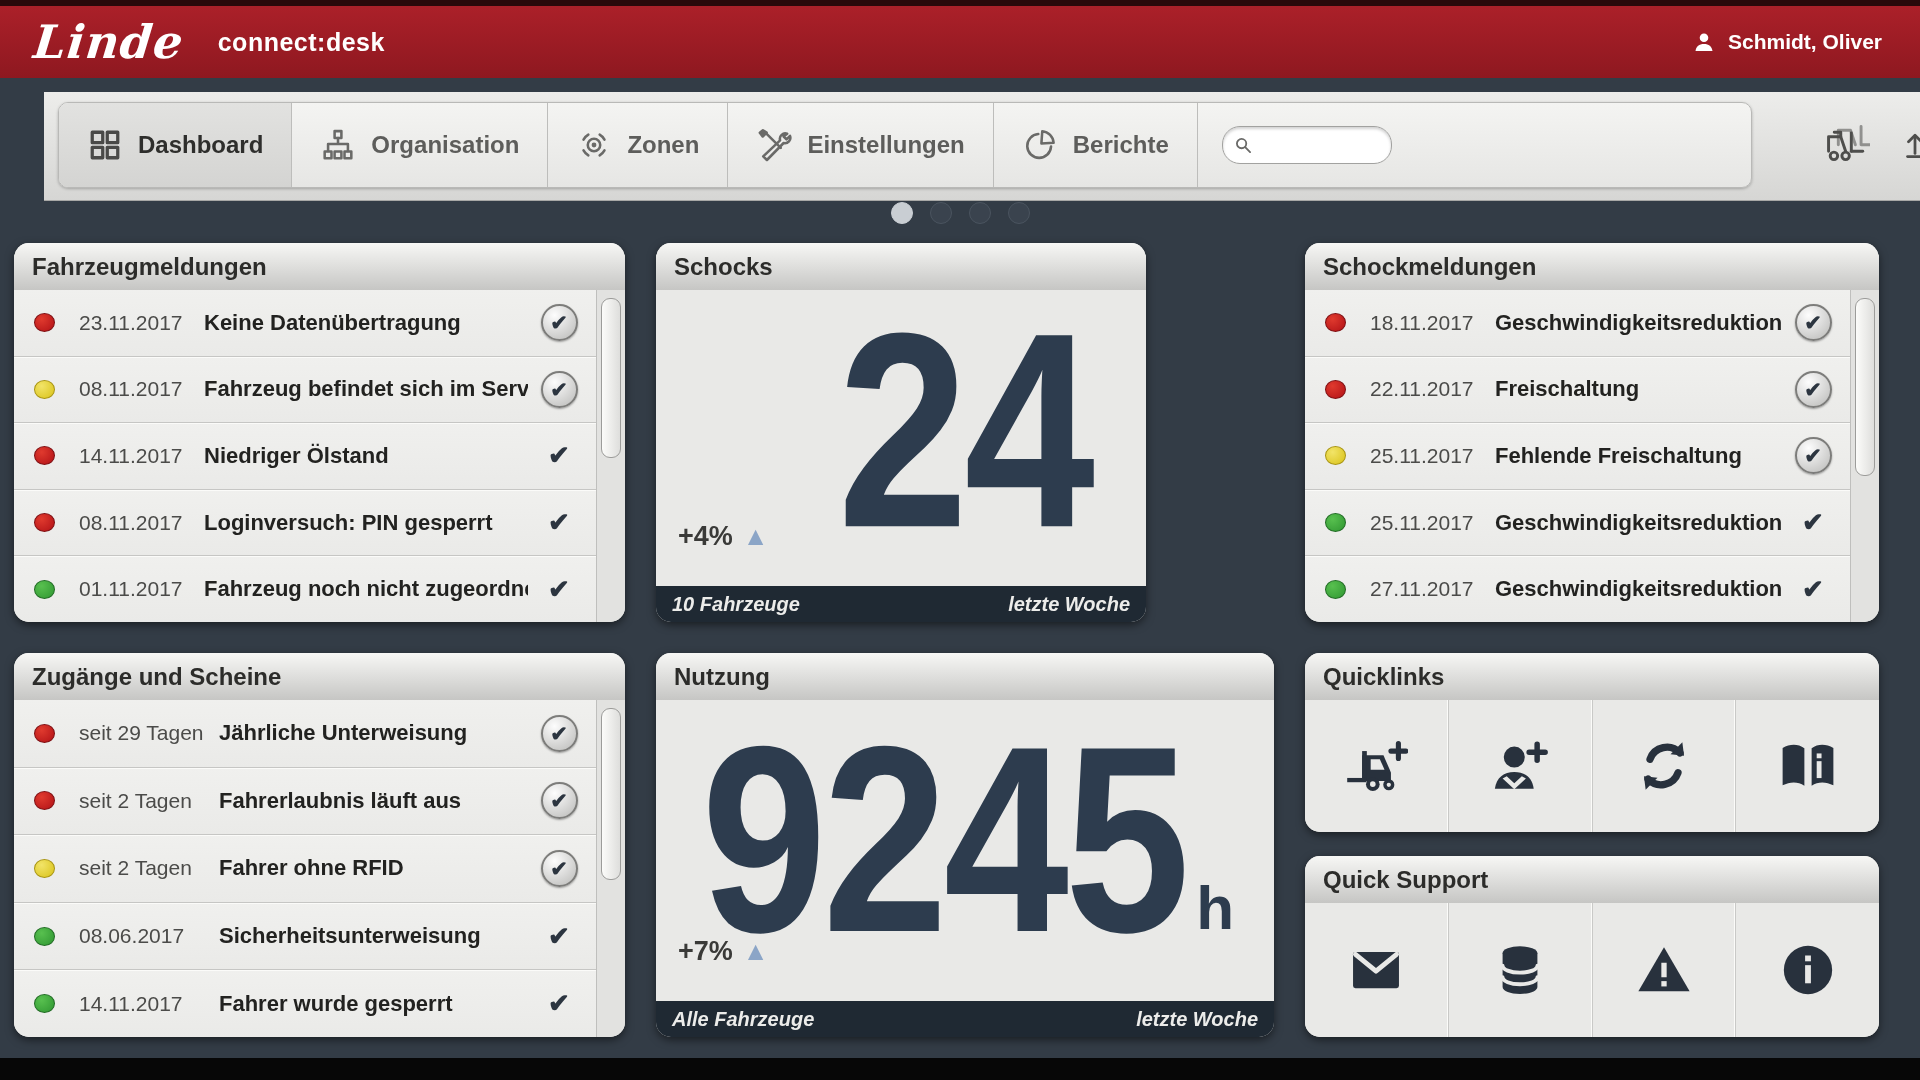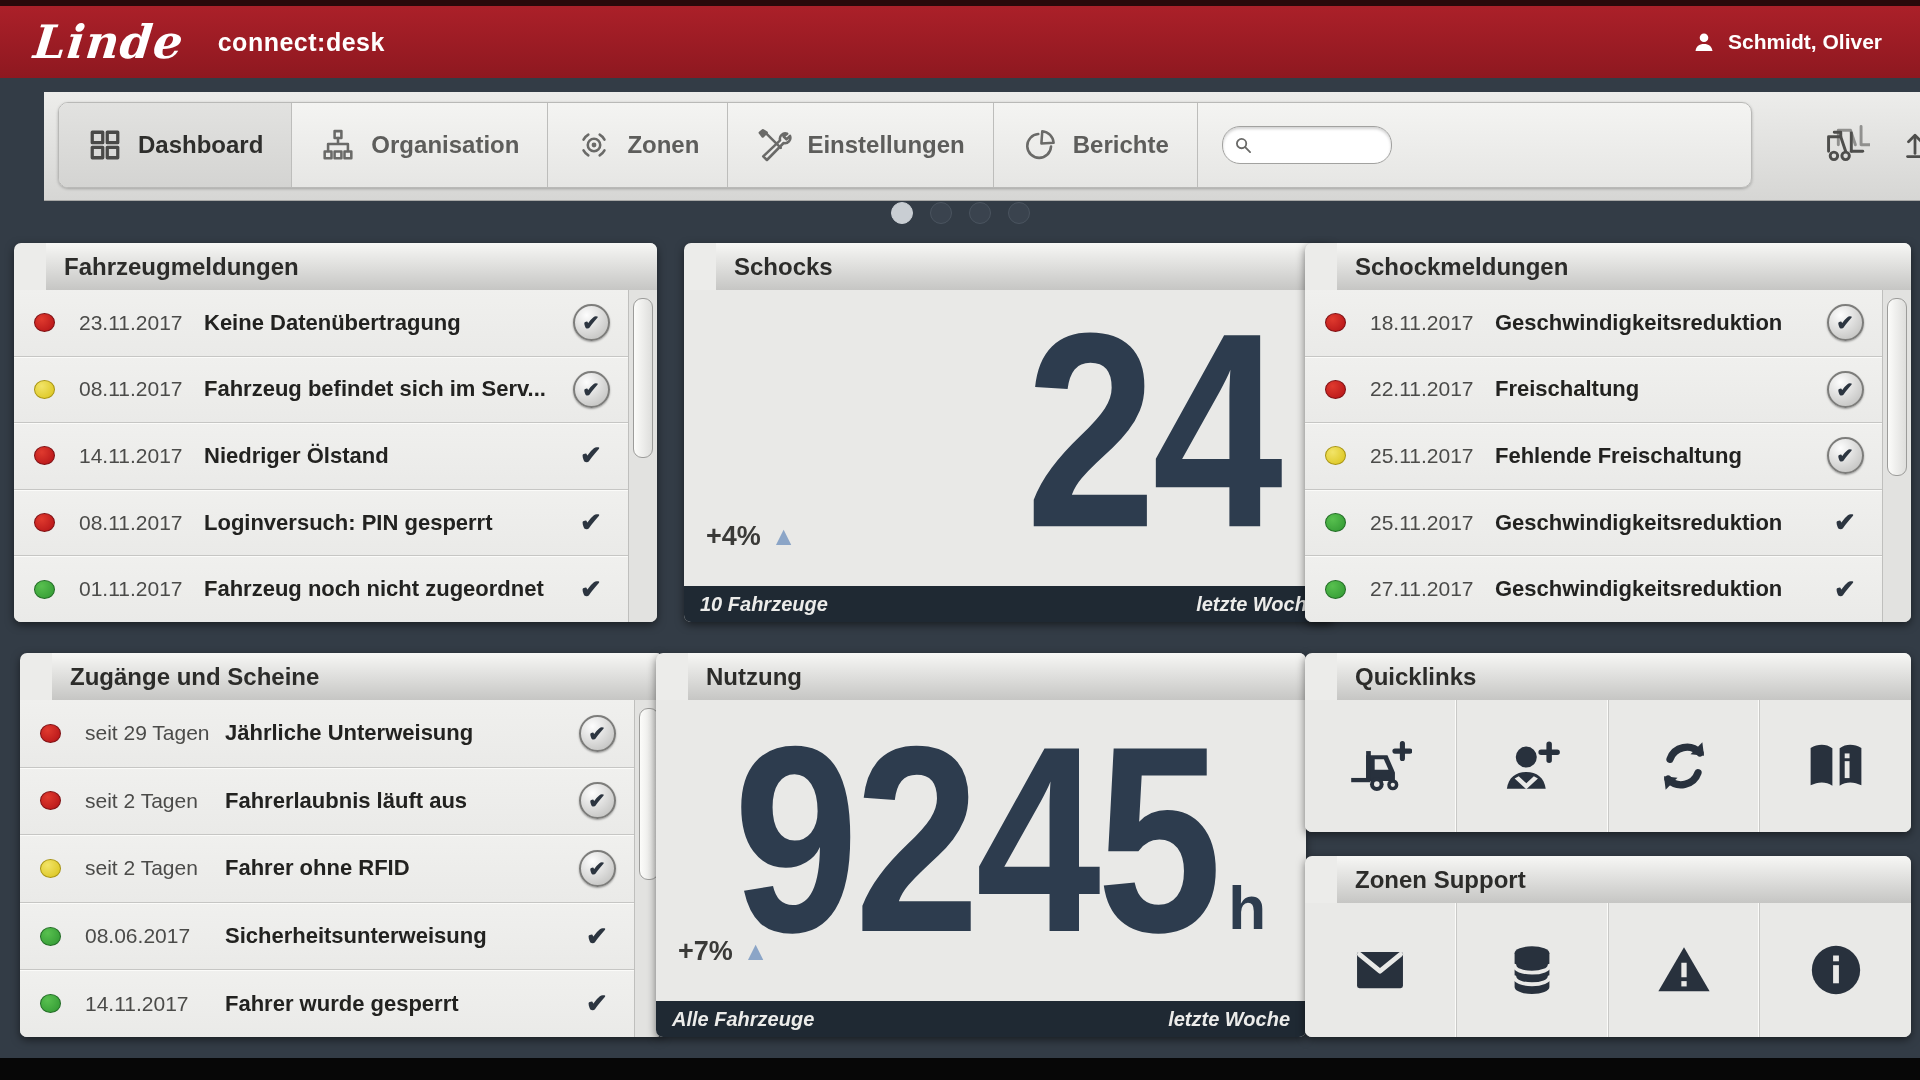--- a/index.html
+++ b/index.html
@@ -41,28 +41,28 @@
     font-size:18px;margin-left:6px;font-family:"Liberation Sans",sans-serif;}
   .nav-actions{position:absolute;right:34px;top:0;height:104px;display:flex;align-items:center;gap:30px;}
   .nav-action{width:52px;height:44px;color:#4e4e4c;cursor:pointer;background:none;border:none;padding:0;}
   .nav-action svg{width:100%;height:100%;}
   .nav-action.small{width:30px;}
   
   .dots{position:absolute;left:0;top:202px;width:1920px;display:flex;justify-content:center;gap:17px;}
   .pdot{width:20px;height:20px;border-radius:50%;background:#3a434e;border:1px solid #4a545f;cursor:pointer;}
   .pdot.active{background:#c9ced3;border-color:#c9ced3;}
   
-  .card{position:absolute;border-radius:7px;overflow:hidden;background:#ececea;
-    box-shadow:0 3px 9px rgba(0,0,0,.5);padding-left:32px;}
+  .card{position:absolute;border-radius:15px;overflow:hidden;background:#ececea;
+    box-shadow:0 3px 9px rgba(0,0,0,.5);}
   .card-header{height:47px;background:linear-gradient(#f7f7f5,#c6c6c4);border-bottom:1px solid #8f8f8d;
     display:flex;align-items:center;padding-left:18px;font-size:24px;font-weight:700;color:#2c2c2a;}
   #card-a{left:14px;top:243px;width:611px;height:379px;}
-  #card-b{left:656px;top:243px;width:618px;height:379px;margin-left:28px;}
+  #card-b{left:656px;top:243px;width:490px;height:379px;}
   #card-c{left:1305px;top:243px;width:574px;height:379px;}
-  #card-d{left:20px;top:653px;width:611px;height:384px;}
+  #card-d{left:14px;top:653px;width:611px;height:384px;}
   #card-e{left:656px;top:653px;width:618px;height:384px;}
   #card-f{left:1305px;top:653px;width:574px;height:179px;}
   #card-g{left:1305px;top:856px;width:574px;height:181px;}
   
   .card-body{position:absolute;left:0;right:0;top:47px;bottom:0;display:flex;}
   .rows{flex:1;display:flex;flex-direction:column;min-width:0;}
   .lrow{flex:1;display:flex;align-items:center;padding:0 14px 0 20px;cursor:pointer;
     background:linear-gradient(#f0f0ee,#eaeae8);border-top:1px solid #c6c6c4;box-shadow:inset 0 1px 0 #fbfbf9;}
   .lrow:first-child{border-top:none;box-shadow:none;}
   .dot{width:19px;height:17px;border-radius:50%;flex:0 0 auto;}
@@ -445,21 +445,21 @@
               <rect x="16.6" y="6.8" width="2" height="2" fill="#e9e9e7"></rect>
               <rect x="16.6" y="10" width="2" height="7" fill="#e9e9e7"></rect>
             </g>
           </svg>
         </span>
       </div>
     </div>
 </section>
 
 <section class="card" id="card-g">
-  <div class="card-header">Zonen Support</div>
+  <div class="card-header">Quick Support</div>
   <div class="qbody">
       <div class="qcell">
         <span style="display: flex;">
           <svg viewBox="0 0 24 24" fill="none" stroke="currentColor" stroke-width="1.8" stroke-linecap="round" stroke-linejoin="round">
             <g fill="currentColor" stroke="none">
               <rect x="2.5" y="4.5" width="19" height="15" rx="1"></rect>
             </g>
             <path d="M3.5 5.5l8.5 7 8.5-7" stroke="#e9e9e7" stroke-width="2"></path>
           </svg>
         </span>

